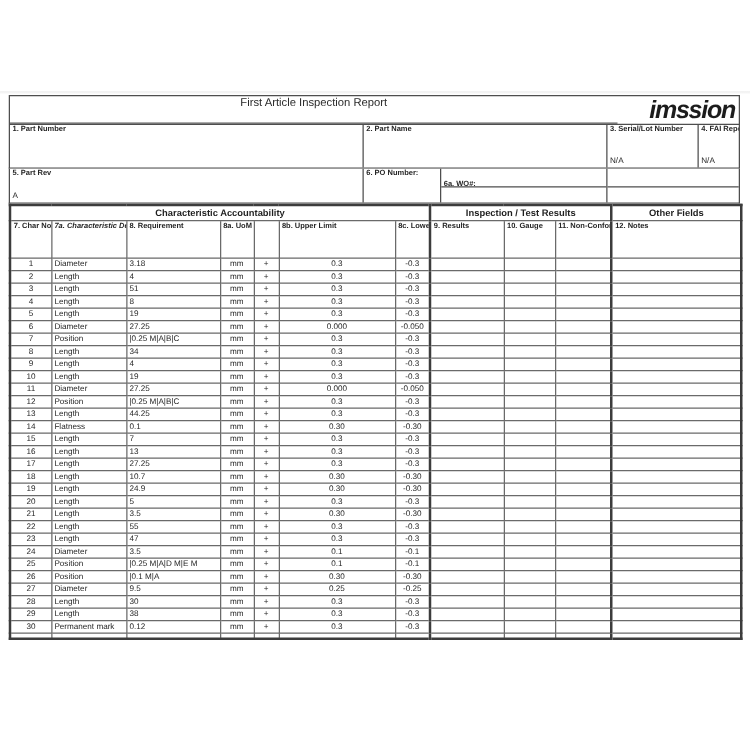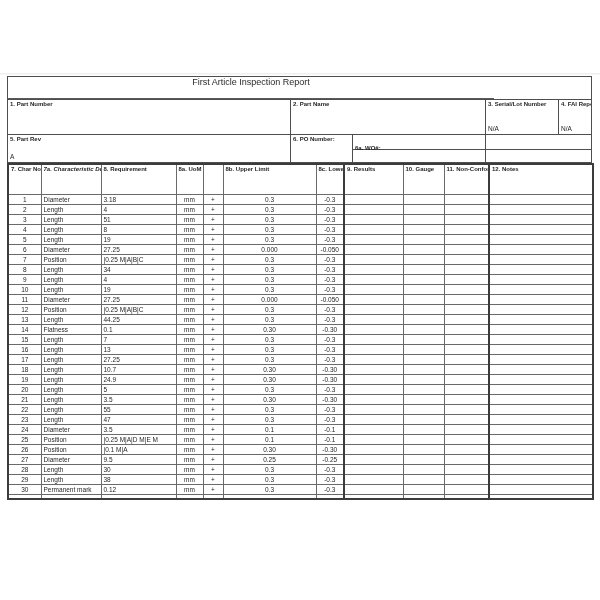--- a/index.html
+++ b/index.html
@@ -58,20 +58,23 @@
 </head>
 <body>
 
 <div class="page">
   <div class="scan-edge"></div>
 
   <div class="title-block">
     <div class="title-left">
       <div class="title-line1">First Article Inspection Report</div>
     </div>
+    <div class="logo-cell">
+      <span class="logo">imssion</span>
+    </div>
   </div>
 
   <div class="info-row info-a">
     <div class="info-cell w-pn">
       <span class="info-label">1. Part Number</span>
     </div>
     <div class="info-cell w-pname">
       <span class="info-label">2. Part Name</span>
     </div>
     <div class="info-cell w-serial">
@@ -113,20 +116,25 @@
         <col style="width:20px">
         <col style="width:93px">
       <col style="width:28px">
         <col style="width:59px">
         <col style="width:41px">
       <col style="width:45px">
         <col style="width:104px">
     </colgroup>
     <thead>
       <tr>
+        <th class="sec-th" colspan="7">Characteristic Accountability</th>
+        <th class="sec-th secdiv" colspan="3">Inspection / Test Results</th>
+        <th class="sec-th secdiv">Other Fields</th>
+      </tr>
+      <tr>
         <th class="col-th">7. Char No.</th>
         <th class="col-th italic">7a. Characteristic Designator</th>
         <th class="col-th">8. Requirement</th>
         <th class="col-th">8a. UoM</th>
         <th class="col-th"></th>
         <th class="col-th">8b. Upper Limit</th>
         <th class="col-th">8c. Lower Limit</th>
         <th class="col-th secdiv">9. Results</th>
         <th class="col-th">10. Gauge</th>
         <th class="col-th">11. Non-Conformance Number</th>

